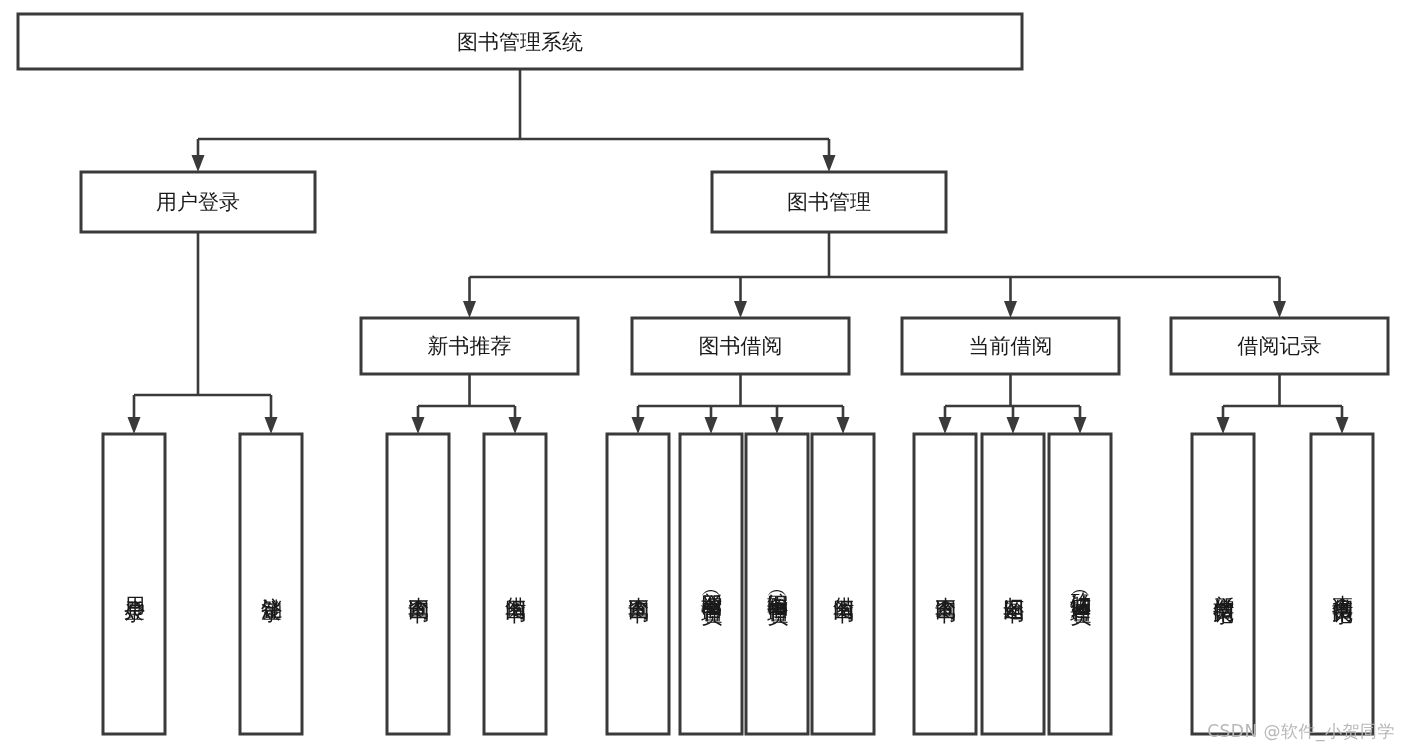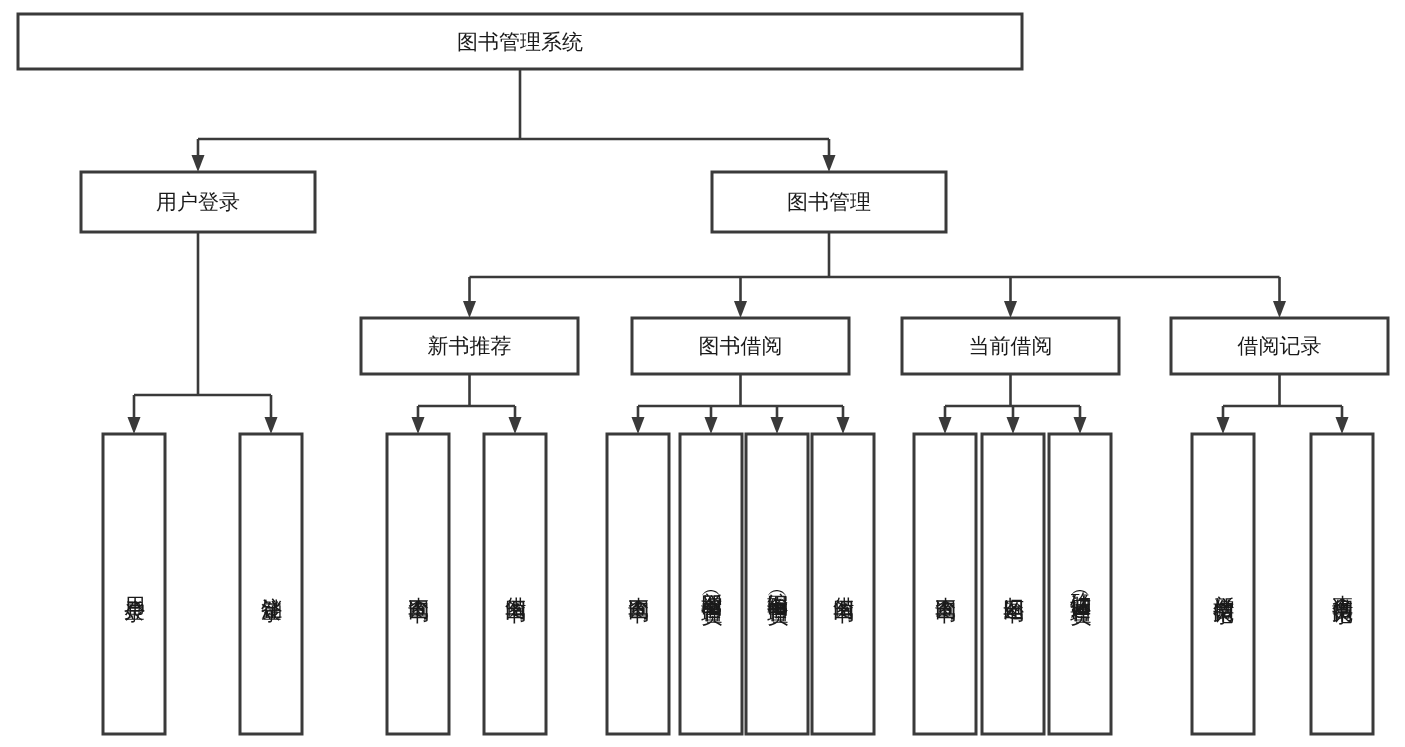--- a/index.html
+++ b/index.html
@@ -256,13 +256,14 @@
       <div class="vlabel" style="left: 680px; top: 434px; width: 62px; height: 300px;">新增图书（管理员）</div>
       <div class="vlabel" style="left: 746px; top: 434px; width: 62px; height: 300px;">编辑图书（管理员）</div>
       <div class="vlabel" style="left: 812px; top: 434px; width: 62px; height: 300px;">借阅图书</div>
       <div class="vlabel" style="left: 914px; top: 434px; width: 62px; height: 300px;">查询图书</div>
       <div class="vlabel" style="left: 982px; top: 434px; width: 62px; height: 300px;">归还图书</div>
       <div class="vlabel" style="left: 1049px; top: 434px; width: 62px; height: 300px;">确认归还（管理员）</div>
       <div class="vlabel" style="left: 1192px; top: 434px; width: 62px; height: 300px;">新增借阅记录</div>
       <div class="vlabel" style="left: 1311px; top: 434px; width: 62px; height: 300px;">查询借阅记录</div>
     </div>
 
+  <div class="watermark">CSDN @软件_小贺同学</div>
 </div>
 
 </body></html>

